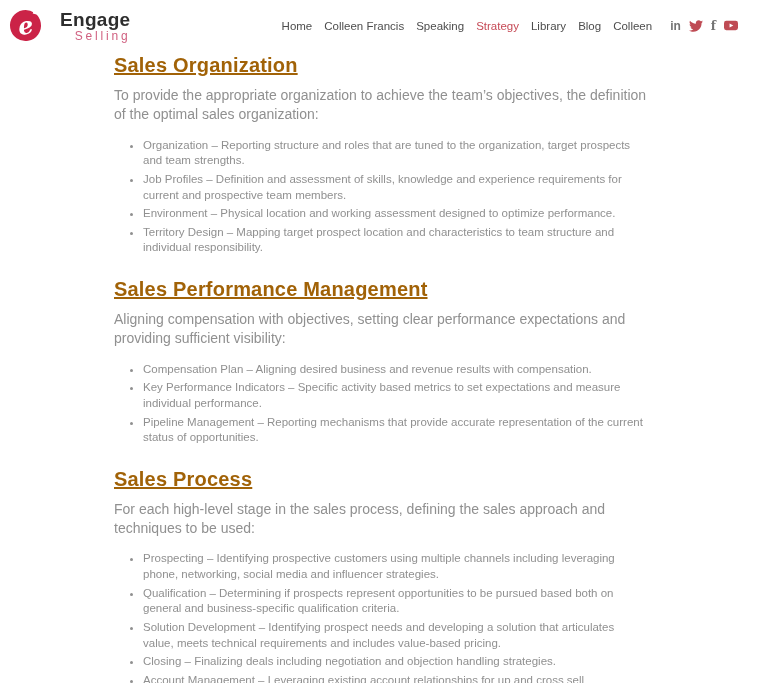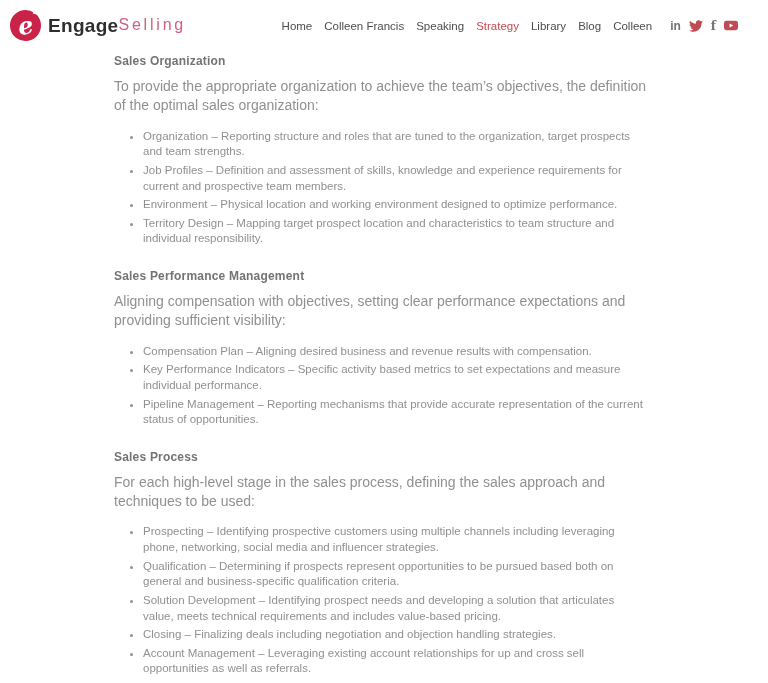--- a/index.html
+++ b/index.html
@@ -20,42 +20,42 @@
     background: #cb2347; color: #ffffff;
     display: flex; align-items: center; justify-content: center;
     font-family: "DejaVu Serif", serif; font-style: italic; font-weight: bold;
     font-size: 24px; line-height: 1; transform: rotate(-10deg);
     position: relative;
   }
   .logo-circle::after {
     content: ""; position: absolute; top: -1px; right: 1px;
     width: 4px; height: 7px; background: #fff; transform: rotate(25deg);
   }
-  .logo-text { display: flex; flex-direction: row; line-height: 1; }
+  .logo-text { display: flex; flex-direction: column; line-height: 1; margin-left: 12px; }
   .brand-name { font-size: 19px; font-weight: bold; color: #2e2e2e; letter-spacing: .3px; }
-  .brand-sub { font-size: 16px; color: #d06080; letter-spacing: 2.8px; text-align: right; margin-top: 1px; }
+  .brand-sub { font-size: 12px; color: #d06080; letter-spacing: 2.8px; text-align: right; margin-top: 1px; }
   .header-right { display: flex; align-items: center; }
   .nav { display: flex; align-items: flex-start; gap: 12px; }
   .nav a {
     font-size: 11.5px; color: #4d4d4d; text-decoration: none; white-space: nowrap;
   }
   .nav a.active { color: #c64a56; }
   .social { display: flex; align-items: center; gap: 8px; margin-left: 18px; }
   .social .s-ico {
     color: #737373; font-size: 12px; font-weight: bold; line-height: 1;
     display: inline-flex; align-items: center; justify-content: center;
     height: 14px; cursor: pointer;
   }
   .social svg { display: block; }
   .fb { font-family: "DejaVu Serif", serif; font-size: 14px; }
   
   .content { width: 540px; margin: 6px auto 0 auto; }
   .section h2 {
-    font-size: 12px; font-weight: bold; color: #737373;
-    margin: 22px 0 9px 0; letter-spacing: .2px;
+    font-size: 20px; font-weight: bold; color: #a16207;
+    margin: 22px 0 9px 0; letter-spacing: .2px; text-decoration: underline;
   }
   .section:first-child h2 { margin-top: 0; }
   .section .intro {
     font-size: 14px; color: #909090; line-height: 1.38; margin: 0 0 13px 0;
   }
   .section ul { margin: 8px; padding-left: 21px; list-style: disc; }
   .section li {
     font-size: 11.5px; color: #909090; line-height: 1.36; margin: 0 0 3px 0;
   }
 </style>
@@ -100,21 +100,21 @@
 </header>
 
 <main class="content">
 
   <section class="section">
     <h2>Sales Organization</h2>
     <p class="intro">To provide the appropriate organization to achieve the team’s objectives, the definition of the optimal sales organization:</p>
     <ul>
       <li>Organization – Reporting structure and roles that are tuned to the organization, target prospects and team strengths.</li>
       <li>Job Profiles – Definition and assessment of skills, knowledge and experience requirements for current and prospective team members.</li>
-      <li>Environment – Physical location and working environment designed to optimize performance.</li>
+      <li>Environment – Physical location and working assessment designed to optimize performance.</li>
       <li>Territory Design – Mapping target prospect location and characteristics to team structure and individual responsibility.</li>
     </ul>
   </section>
 
   <section class="section">
     <h2>Sales Performance Management</h2>
     <p class="intro">Aligning compensation with objectives, setting clear performance expectations and providing sufficient visibility:</p>
     <ul>
       <li>Compensation Plan – Aligning desired business and revenue results with compensation.</li>
       <li>Key Performance Indicators – Specific activity based metrics to set expectations and measure individual performance.</li>

